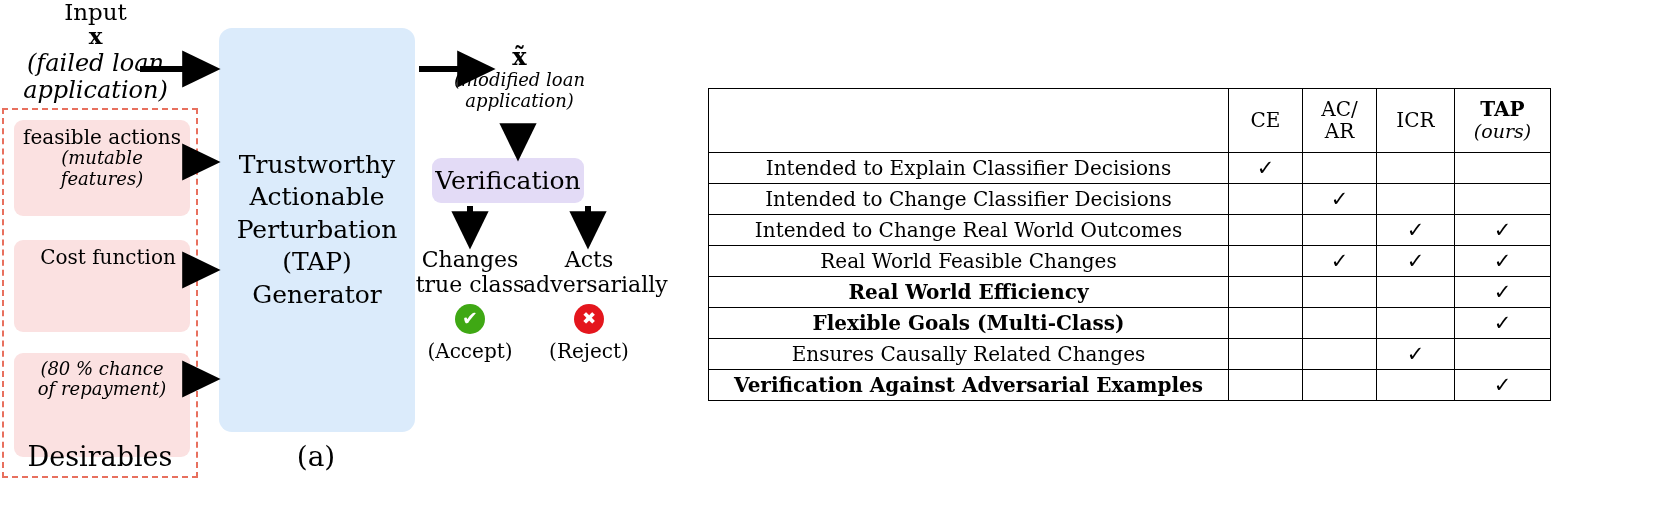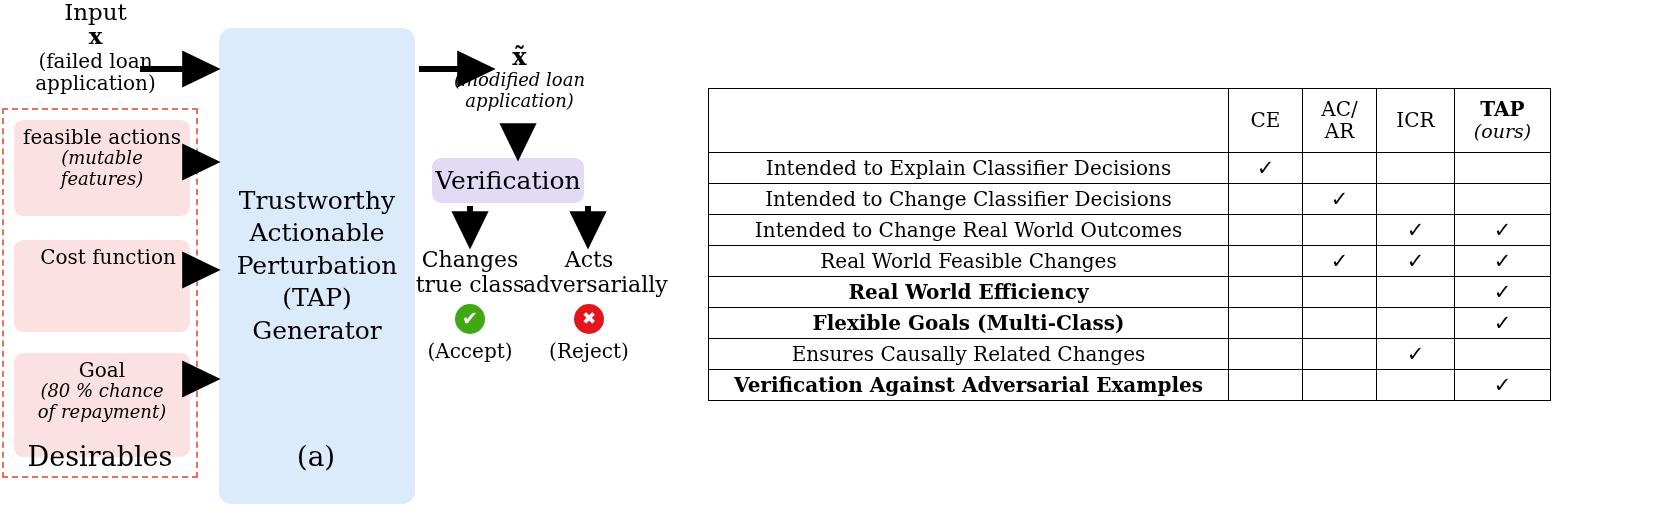--- a/index.html
+++ b/index.html
@@ -18,21 +18,21 @@
   
   #panel-a { position: absolute; left: 0; top: 0; width: 700px; height: 517px; }
 
   
   .input-block {
     position: absolute; left: 8px; top: 0px; width: 175px;
     text-align: center; line-height: 1.06;
   }
   .input-title { font-size: 23px; }
   .input-sym { font-size: 23px; font-weight: bold; font-family: "DejaVu Serif","Liberation Serif",serif; }
-  .input-sub { font-size: 20px; line-height: 1.12; margin-top: 1px; }
+  .input-sub { font-size: 24px; font-style: italic; line-height: 1.12; margin-top: 1px; }
 
   
   .desirables-box {
     position: absolute; left: 2px; top: 108px; width: 196px; height: 370px;
     border: 2px dashed #e8705e;
     background: transparent;
   }
   .pbox {
     position: absolute; left: 10px; width: 176px;
     background: #fbe1e1;
@@ -46,21 +46,21 @@
   #pbox-1 { top: 10px;  height: 96px; }
   #pbox-2 { top: 130px; height: 92px; padding-left: 16px; }
   #pbox-3 { top: 243px; height: 104px; }
   .desirables-label {
     position: absolute; left: 0; right: 0; bottom: 4px;
     text-align: center; font-size: 27px;
   }
 
   
   .tap-box {
-    position: absolute; left: 219px; top: 28px; width: 196px; height: 476px;
+    position: absolute; left: 219px; top: 28px; width: 196px; height: 404px;
     background: #dbebfb;
     border-radius: 13px;
     display: flex; flex-direction: column;
     align-items: center; justify-content: center;
     line-height: 1.30;
     font-size: 25px;
   }
 
   
   .verif-box {
@@ -147,21 +147,20 @@
 
   <div class="desirables-box">
     <div class="pbox" id="pbox-1">
       <div class="t">feasible actions</div>
       <div class="s">(mutable features)</div>
     </div>
     <div class="pbox" id="pbox-2">
       <div class="t">Cost function</div>
     </div>
     <div class="pbox" id="pbox-3">
-      <div class="t">Goal</div>
       <div class="s">(80 % chance</div>
       <div class="s">of repayment)</div>
     </div>
     <div class="desirables-label">Desirables</div>
   </div>
 
   <div class="tap-box">
     <div>Trustworthy</div>
     <div>Actionable</div>
     <div>Perturbation</div>

